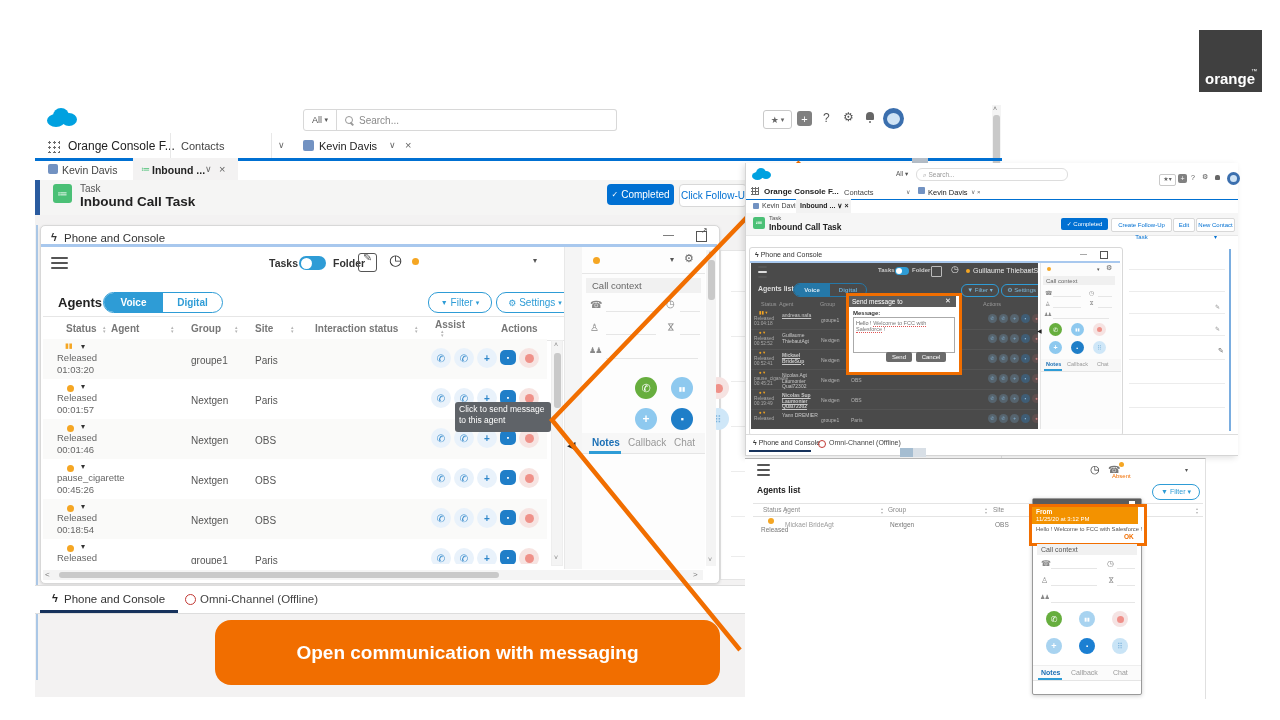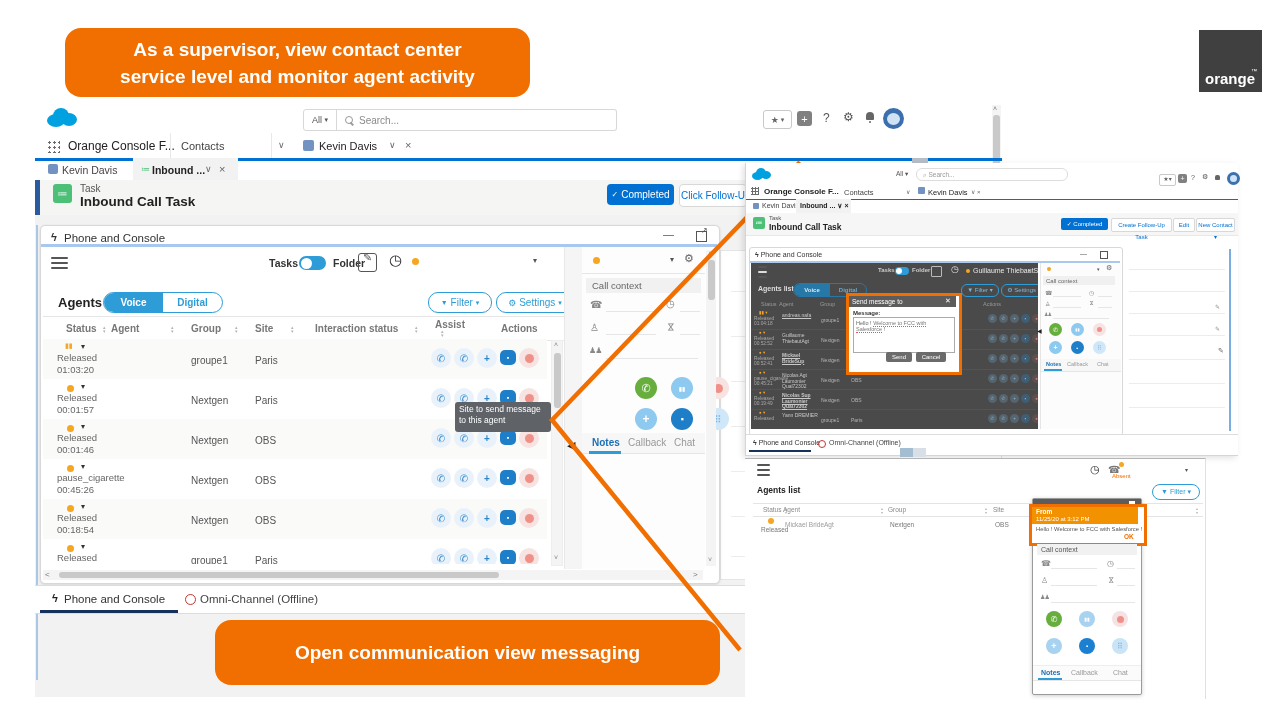--- a/index.html
+++ b/index.html
@@ -61,24 +61,20 @@
   .acirc2{width:9px;height:9px;border-radius:50%;background:#56646e;display:flex;align-items:center;justify-content:center;color:#88b6d8;font-size:4.5px;}
   .link{text-decoration:underline;}
   .fieldline{position:absolute;border-top:1px solid #ececec;}
   .minicirc{position:absolute;border-radius:50%;display:flex;align-items:center;justify-content:center;color:#fff;}
 </style>
 </head>
 <body>
 
 <div id="stage">
 
-  <div class="banner" style="left:65px;top:28px;width:465px;height:69px;">
-    <div>As a supervisor,  view contact center</div>
-    <div>service level and monitor agent activity</div>
-  </div>
 
   <div class="abs" style="left:1199px;top:30px;width:63px;height:62px;background:#404040;z-index:40;">
     <span class="txt" style="left:6px;top:40px;color:#fff;font-weight:bold;font-size:15px;">orange</span>
     <span class="txt" style="left:52px;top:38px;color:#fff;font-size:6px;">™</span>
   </div>
 
   <div class="abs" style="left:35px;top:100px;width:967px;height:512px;background:#fff;z-index:10;">
 
     <div class="cloud" style="left:10px;top:6px;width:34px;height:22px;">
       <span class="c1" style="left:2px;top:8px;width:18px;height:13px;"></span>
@@ -380,21 +376,21 @@
       </div>
 
       <div class="scrtrack" style="left:2px;top:344px;width:660px;height:10px;">
         <span class="txt" style="left:2px;top:0px;font-size:8px;color:#777;">&lt;</span>
         <span class="scrthumb" style="left:16px;top:2px;width:440px;height:6px;"></span>
         <span class="txt" style="left:650px;top:0px;font-size:8px;color:#777;">&gt;</span>
       </div>
     </div>
 
     <div class="abs" style="left:420px;top:302px;width:88px;height:26px;background:#5f6368;border-radius:3px;color:#fff;font-size:8.5px;line-height:11px;padding:2px 4px;z-index:15;">
-      <div>Site to send message</div>
+      <div>Click to send message</div>
       <div>to this agent</div>
     </div>
 
     <div class="abs" style="left:0;top:485px;width:967px;height:27px;background:#fff;border-top:1px solid #ddd;border-bottom:1px solid #ddd;">
       <span class="txt i-bolt" style="left:17px;top:6px;font-size:11px;color:#222;"></span>
       <span class="txt" style="left:29px;top:7px;font-size:11.5px;color:#333;">Phone and Console</span>
       <span class="abs" style="left:5px;top:24px;width:138px;height:3px;background:#16325c;"></span>
       <span class="abs" style="left:150px;top:8px;width:9px;height:9px;border:1.6px solid #c23934;border-radius:50%;"></span>
       <span class="txt" style="left:165px;top:7px;font-size:11.5px;color:#444;">Omni-Channel (Offline)</span>
     </div>
@@ -712,16 +708,16 @@
       <div class="abs" style="left:0;top:166px;width:108px;height:14px;background:#fbfbfb;border-top:1px solid #eee;border-bottom:1px solid #e5e5e5;">
         <span class="txt" style="left:8px;top:3px;font-size:7px;font-weight:bold;color:#1b6fb5;">Notes</span>
         <span class="abs" style="left:5px;top:12px;width:24px;height:2px;background:#2e9cd6;"></span>
         <span class="txt" style="left:38px;top:3px;font-size:7px;color:#999;">Callback</span>
         <span class="txt" style="left:80px;top:3px;font-size:7px;color:#999;">Chat</span>
       </div>
     </div>
   </div>
 
   <div class="banner" style="left:215px;top:620px;width:505px;height:65px;">
-    <div>Open communication  view messaging</div>
+    <div>Open communication  with messaging</div>
   </div>
 
 </div>
 
 </body></html>

